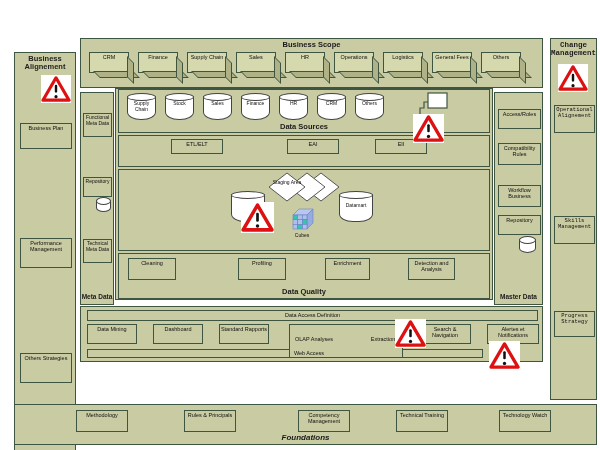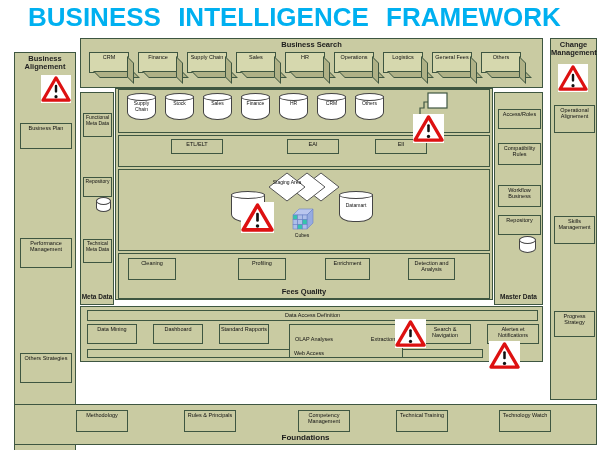--- a/index.html
+++ b/index.html
@@ -30,52 +30,51 @@
   .box3d::before{content:"";position:absolute;left:2.5px;bottom:-6px;height:5px;width:100%;
        background:#afb186;border:1px solid #3e5641;transform:skewX(45deg);transform-origin:0 0;}
   .b3label{display:block;font-size:5.5px;text-align:center;padding-top:1px;color:#111;line-height:1.1;}
   .tiny{position:absolute;font-size:5px;line-height:1.1;text-align:center;color:#111;}
 </style>
 </head>
 <body>
 
 <div id="canvas">
 
-  <div class="title">BUSINESS INTELLIGENCE FRAMEWORK</div>
 
   <div class="sec" style="left:14px;top:52px;width:62px;height:448px;">
     <div class="colhead">Business Alignement</div>
     <div class="warn" style="left:26px;top:22px;width:30px;height:28px;">
       <svg viewBox="0 0 32 30">
           <polygon points="16,3 30,27 2,27" fill="#fff" stroke="#dd1111" stroke-width="3.4" stroke-linejoin="round"></polygon>
           <rect x="14.7" y="10.5" width="2.6" height="8.5" rx="1.2" fill="#111"></rect>
           <circle cx="16" cy="23.2" r="1.7" fill="#111"></circle>
         </svg>
     </div>
     <div class="bx" style="left:5px;top:70px;width:52px;height:26px;"><span>Business Plan</span></div>
     <div class="bx" style="left:5px;top:185px;width:52px;height:30px;"><span>Performance Management</span></div>
     <div class="bx" style="left:5px;top:300px;width:52px;height:30px;"><span>Others Strategies</span></div>
   </div>
 
-  <div class="sec" style="left:550px;top:38px;width:47px;height:362px;">
+  <div class="sec" style="left:550px;top:38px;width:47px;height:362px;font-family:Liberation Mono, monospace;">
     <div class="colhead">Change Management</div>
     <div class="warn" style="left:7px;top:25px;width:30px;height:28px;">
       <svg viewBox="0 0 32 30">
           <polygon points="16,3 30,27 2,27" fill="#fff" stroke="#dd1111" stroke-width="3.4" stroke-linejoin="round"></polygon>
           <rect x="14.7" y="10.5" width="2.6" height="8.5" rx="1.2" fill="#111"></rect>
           <circle cx="16" cy="23.2" r="1.7" fill="#111"></circle>
         </svg>
     </div>
     <div class="bx" style="left:3px;top:66px;width:41px;height:28px;"><span>Operational Alignement</span></div>
     <div class="bx" style="left:3px;top:177px;width:41px;height:28px;"><span>Skills Management</span></div>
     <div class="bx" style="left:3px;top:272px;width:41px;height:26px;"><span>Progress Strategy</span></div>
   </div>
 
   <div class="sec" style="left:80px;top:38px;width:463px;height:50px;">
-    <div class="seclabel" style="top:1px;">Business Search</div>
+    <div class="seclabel" style="top:1px;">Business Scope</div>
     <div style="position:absolute;left:8px;top:13px;display:flex;gap:9px;">
       <div class="box3d">
           <span class="b3label">CRM</span>
         </div>
       <div class="box3d">
           <span class="b3label">Finance</span>
         </div>
       <div class="box3d">
           <span class="b3label">Supply Chain</span>
         </div>
@@ -140,20 +139,21 @@
             <polyline points="3,24 3,17 7,17 7,11 11,11" fill="none" stroke="#3e5641" stroke-width="1.2"></polyline>
           </svg>
       </div>
       <div class="warn" style="left:294px;top:24px;width:31px;height:29px;z-index:3;">
         <svg viewBox="0 0 32 30">
             <polygon points="16,3 30,27 2,27" fill="#fff" stroke="#dd1111" stroke-width="3.4" stroke-linejoin="round"></polygon>
             <rect x="14.7" y="10.5" width="2.6" height="8.5" rx="1.2" fill="#111"></rect>
             <circle cx="16" cy="23.2" r="1.7" fill="#111"></circle>
           </svg>
       </div>
+      <div class="seclabel" style="bottom:1px;">Data Sources</div>
     </div>
 
     <div class="panel" style="left:2px;top:46px;width:372px;height:32px;">
       <div class="bx" style="left:52px;top:3px;width:52px;height:15px;"><span>ETL/ELT</span></div>
       <div class="bx" style="left:168px;top:3px;width:52px;height:15px;"><span>EAI</span></div>
       <div class="bx" style="left:256px;top:3px;width:52px;height:15px;"><span>EII</span></div>
     </div>
 
     <div class="panel" style="left:2px;top:80px;width:372px;height:82px;">
       <div style="position:absolute;left:146px;top:1px;width:78px;height:32px;">
@@ -195,21 +195,21 @@
         </svg>
       </div>
       <div class="tiny" style="left:163px;top:63px;width:40px;">Cubes</div>
     </div>
 
     <div class="panel" style="left:2px;top:164px;width:372px;height:46px;">
       <div class="bx" style="left:9px;top:4px;width:48px;height:22px;"><span>Cleaning</span></div>
       <div class="bx" style="left:119px;top:4px;width:48px;height:22px;"><span>Profiling</span></div>
       <div class="bx" style="left:206px;top:4px;width:45px;height:22px;"><span>Enrichment</span></div>
       <div class="bx" style="left:289px;top:4px;width:47px;height:22px;"><span>Detection and Analysis</span></div>
-      <div class="seclabel" style="bottom:2px;">Fees Quality</div>
+      <div class="seclabel" style="bottom:2px;">Data Quality</div>
     </div>
   </div>
 
   <div class="sec" style="left:494px;top:92px;width:49px;height:213px;">
     <div class="bx" style="left:3px;top:16px;width:43px;height:20px;"><span>Access/Roles</span></div>
     <div class="bx" style="left:3px;top:50px;width:43px;height:22px;"><span>Compatibility Rules</span></div>
     <div class="bx" style="left:3px;top:92px;width:43px;height:22px;"><span>Workflow Business</span></div>
     <div class="bx" style="left:3px;top:122px;width:43px;height:20px;"><span>Repository</span></div>
     <div class="cyl cyl-abs" style="left:24px;top:146px;width:17px;height:14px;"></div>
     <div class="seclabel" style="bottom:4px;font-size:6.5px;">Master Data</div>
@@ -245,16 +245,16 @@
     </div>
   </div>
 
 
   <div class="sec" style="left:14px;top:404px;width:583px;height:41px;">
     <div class="bx" style="left:61px;top:5px;width:52px;height:22px;"><span>Methodology</span></div>
     <div class="bx" style="left:169px;top:5px;width:52px;height:22px;"><span>Rules &amp; Principals</span></div>
     <div class="bx" style="left:283px;top:5px;width:52px;height:22px;"><span>Competency Management</span></div>
     <div class="bx" style="left:381px;top:5px;width:52px;height:22px;"><span>Technical Training</span></div>
     <div class="bx" style="left:484px;top:5px;width:52px;height:22px;"><span>Technology Watch</span></div>
-    <div class="seclabel" style="bottom:2px;font-size:8px;">Foundations</div>
+    <div class="seclabel" style="bottom:2px;font-size:8px;font-style:italic;">Foundations</div>
   </div>
 
 </div>
 
 </body></html>

